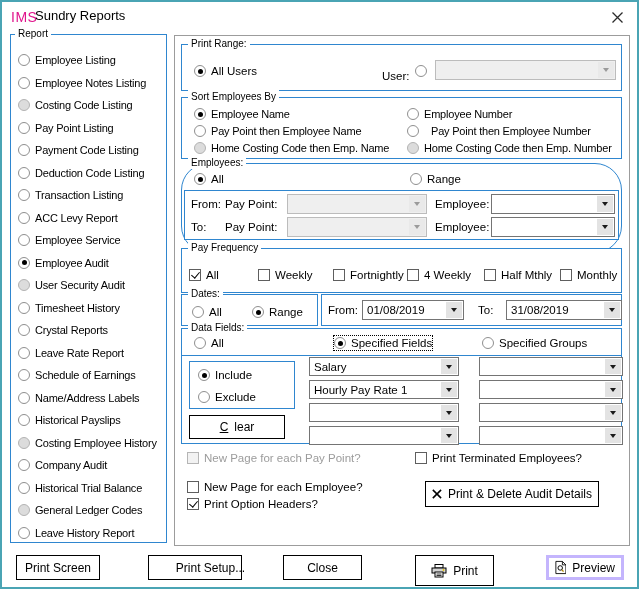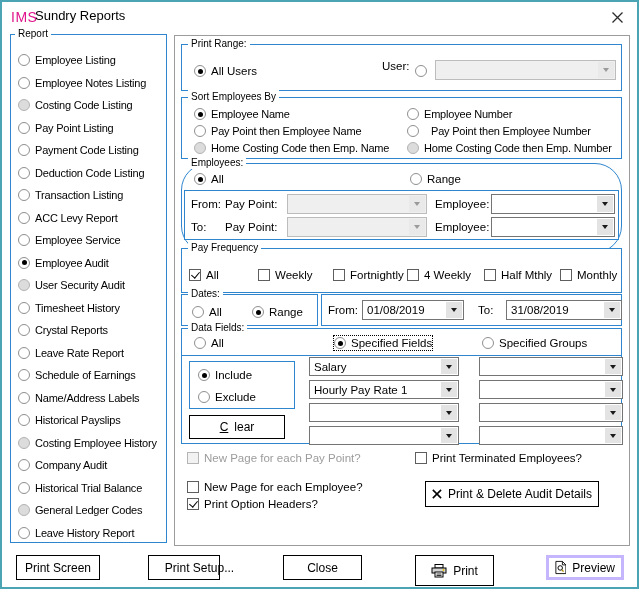--- a/index.html
+++ b/index.html
@@ -162,21 +162,21 @@
     </div>
 
   <div class="panel">
 
     <div class="groupbox" style="left:6px;top:8px;width:441px;height:47px;">
       <span class="gb-label">Print Range:</span>
       <span class="row" style="left:12px;top:19px;">
         <span class="radio selected"></span>
         <span class="lbl">All Users</span>
       </span>
-      <span class="lbl abs" style="left:200px;top:15px;">User:</span>
+      <span class="lbl abs" style="left:200px;top:25px;">User:</span>
       <span class="radio abs" style="left:233px;top:20px;"></span>
       
     <div class="combo disabled" style="left: 253px; top: 15px; width: 181px;">
           <span class="combo-value"></span>
           <span class="arrow-btn">
             <i class="tri"></i>
           </span>
         </div></div>
 
     <div class="groupbox" style="left:6px;top:61px;width:441px;height:62px;">
@@ -409,21 +409,21 @@
       <svg width="12" height="12" viewBox="0 0 12 12">
           <path d="M1 1 L11 11 M11 1 L1 11" stroke="#000" stroke-width="1.8"></path>
         </svg>
       <span>Print &amp; Delete Audit Details</span>
     </button>
   </div>
 
   <button class="btn" style="left:14px;top:553px;width:84px;height:25px;">
     <span>Print Screen</span>
   </button>
-  <button class="btn" style="left:146px;top:553px;width:72px;height:25px;padding-left:37px;">
+  <button class="btn" style="left:146px;top:553px;width:94px;height:25px;padding-left:37px;">
     <span>Print Setup...</span>
   </button>
   <button class="btn" style="left:281px;top:553px;width:79px;height:25px;">
     <span>Close</span>
   </button>
   <button class="btn" style="left:413px;top:553px;width:79px;height:31px;">
     <svg width="16" height="14" viewBox="0 0 16 14">
         <rect x="4" y="0.5" width="8" height="3.5" fill="#fff" stroke="#000"></rect>
         <rect x="1" y="4" width="14" height="5" fill="#d4d4d4" stroke="#000"></rect>
         <circle cx="12.5" cy="6" r="0.9" fill="#e8c400"></circle>

